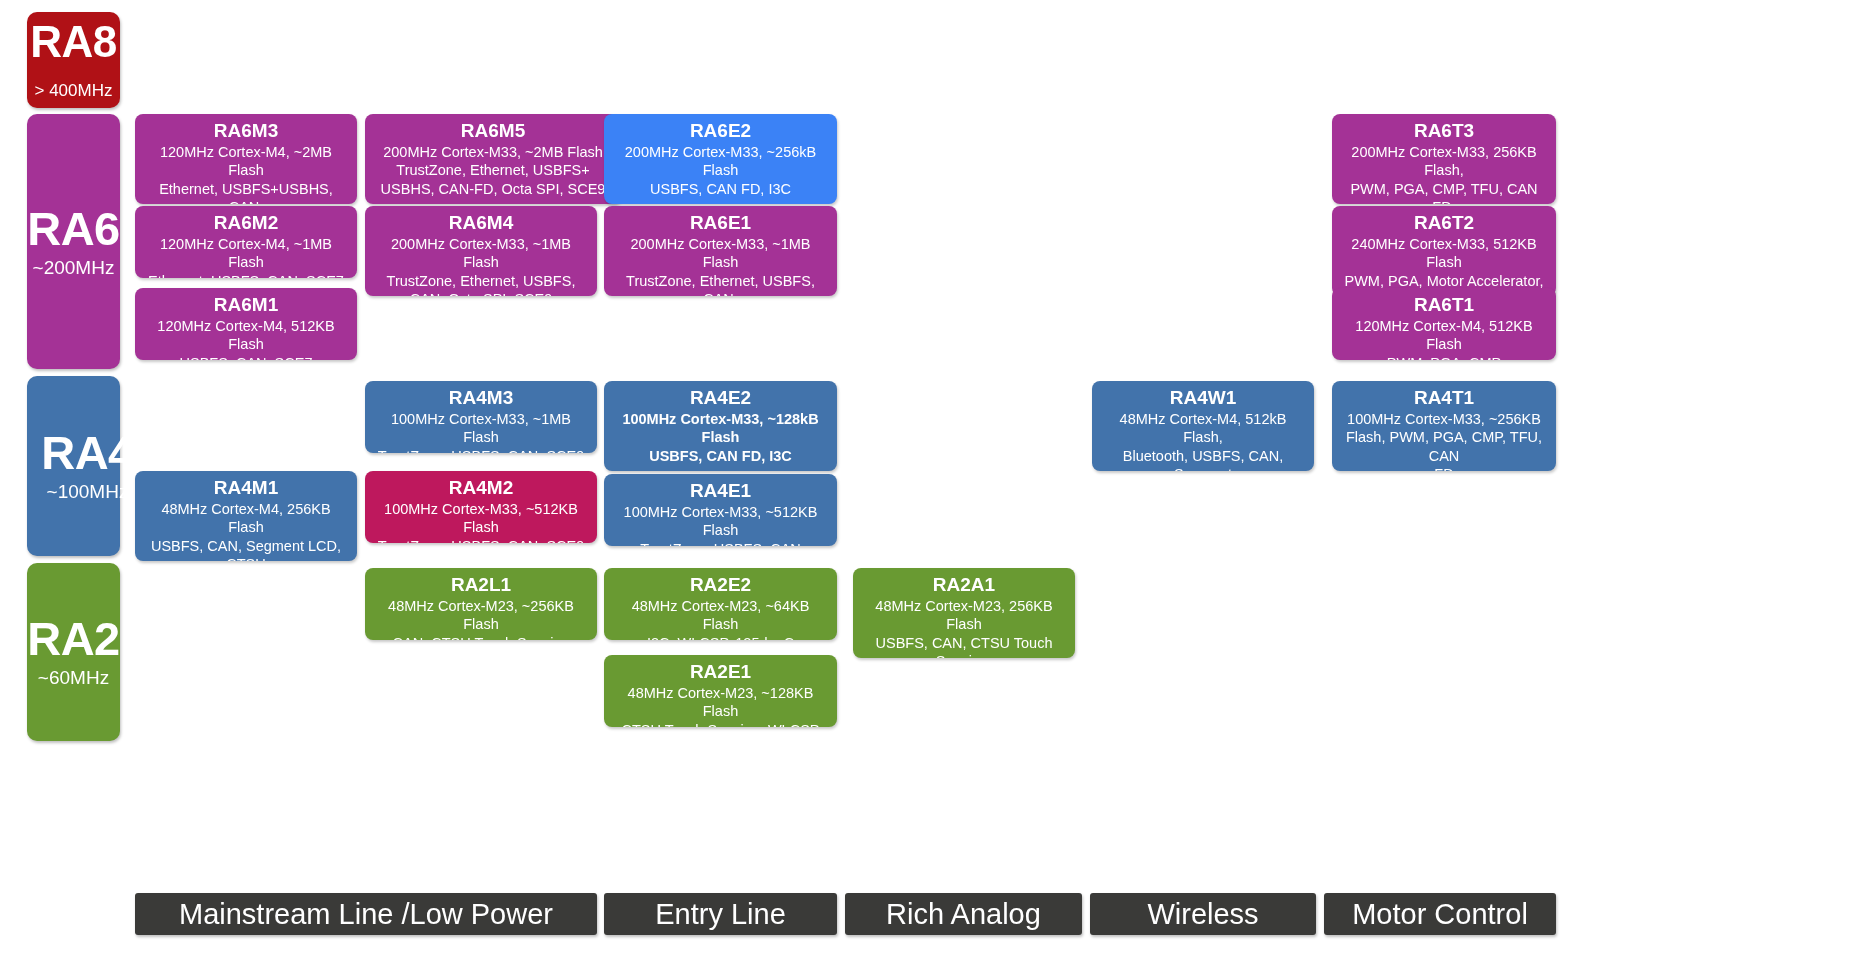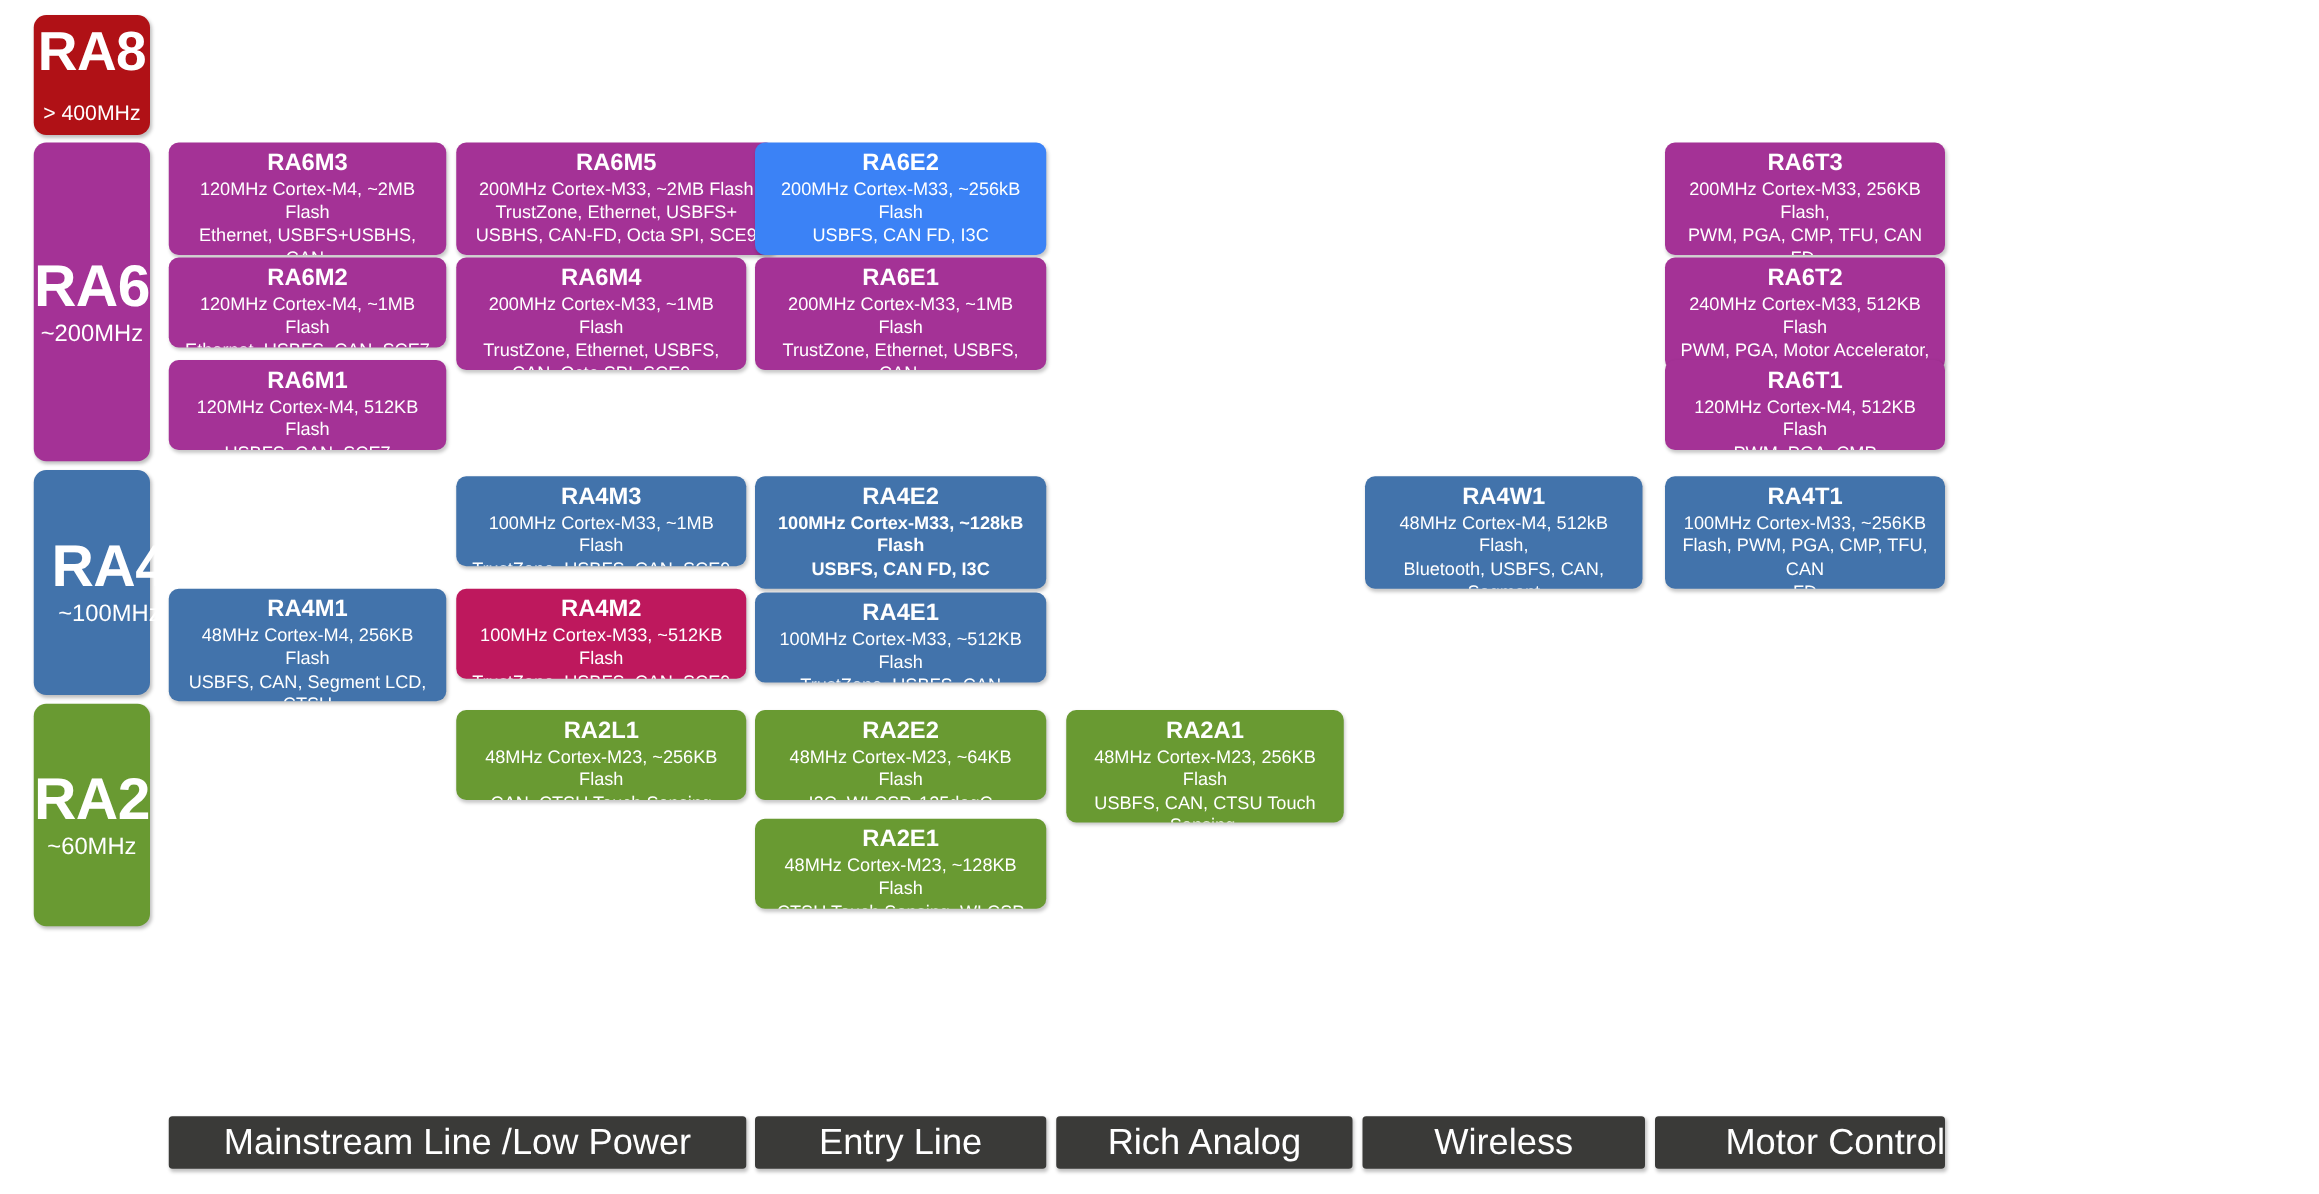--- a/index.html
+++ b/index.html
@@ -259,17 +259,17 @@
   </div>
 
   <div class="footer-bar" style="left:845px; top:893px; width:237px; height:42px;text-align:center;">
     <span>Rich Analog</span>
   </div>
 
   <div class="footer-bar" style="left:1090px; top:893px; width:226px; height:42px;">
     <span>Wireless</span>
   </div>
 
-  <div class="footer-bar" style="left:1324px; top:893px; width:232px; height:42px;justify-content:flex-end;">
+  <div class="footer-bar" style="left:1324px; top:893px; width:232px; height:42px;">
     <span>Motor Control</span>
   </div>
 
 </div>
 
 </body></html>

